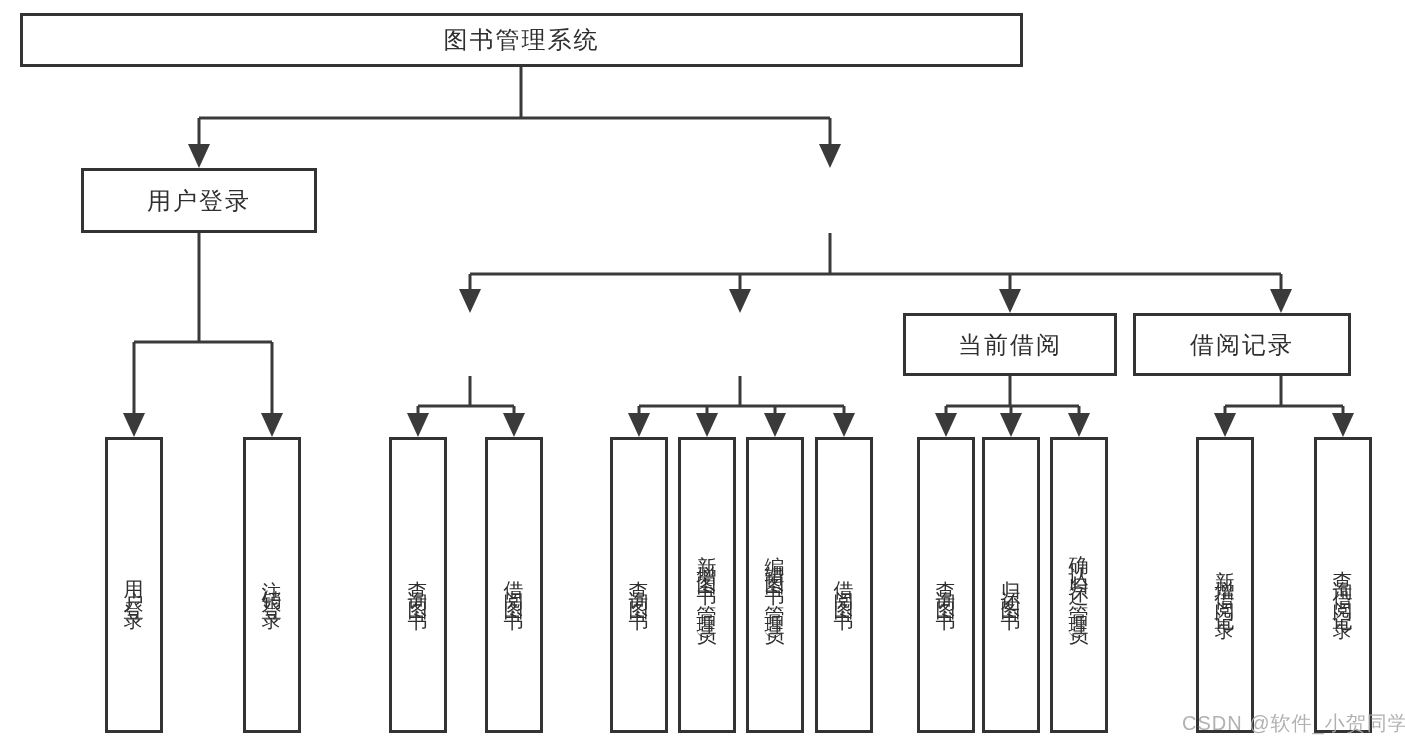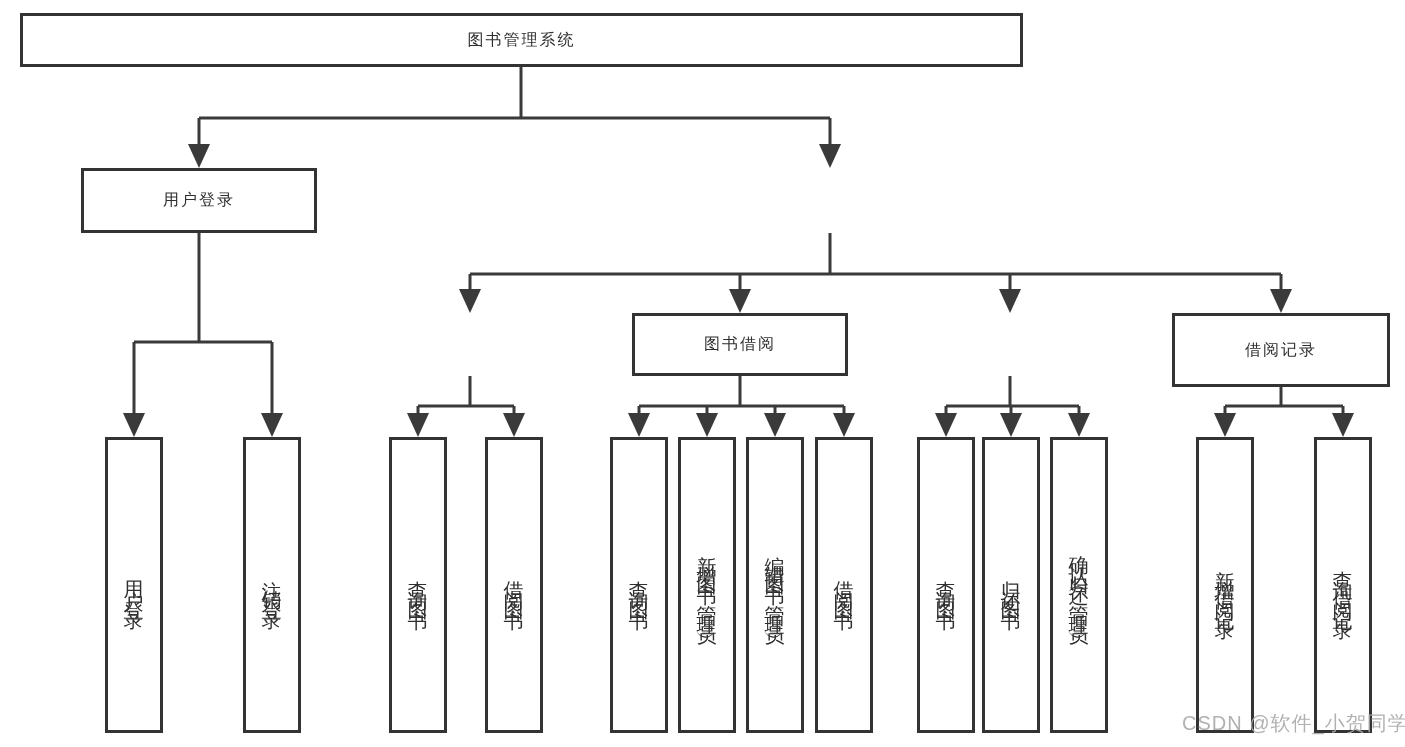--- a/index.html
+++ b/index.html
@@ -11,21 +11,21 @@
   .canvas{position:relative;width:1405px;height:747px;background:var(--background);overflow:hidden;}
   .wires{position:absolute;left:0;top:0;}
   .wire{fill:none;stroke:var(--line);stroke-width:3;}
   .heads polygon{fill:var(--line);stroke:none;}
   .hbox,.vbox{
     position:absolute;box-sizing:border-box;
     background:var(--box-fill);border:3px solid var(--box-border);
     display:flex;align-items:center;justify-content:center;
   }
   .hbox .lbl{
-    font-size:16px;letter-spacing:2px;color:var(--text);white-space:nowrap;
+    font-size:24px;letter-spacing:2px;color:var(--text);white-space:nowrap;
   }
   .vbox{top:437px;width:58px;height:296px;}
   .vbox .lbl{
     writing-mode:vertical-rl;text-orientation:mixed;
     font-size:20px;letter-spacing:10px;color:var(--text);
     line-height:1;white-space:nowrap;
   }
   .watermark{
     position:absolute;left:1182px;top:710px;
     font-size:20px;color:var(--watermark);letter-spacing:1px;
@@ -70,24 +70,24 @@
   </svg>
 
   <div class="hbox" style="left:20px;top:13px;width:1003px;height:54px">
     <span class="lbl">图书管理系统</span>
   </div>
 
   <div class="hbox" style="left:81px;top:168px;width:236px;height:65px">
     <span class="lbl">用户登录</span>
   </div>
 
-  <div class="hbox" style="left:632px;top:313px;width:216px;height:63px">
-    <span class="lbl">图书借阅</span>
+  <div class="hbox" style="left:903px;top:313px;width:214px;height:63px">
+    <span class="lbl">当前借阅</span>
   </div>
-  <div class="hbox" style="left:1172px;top:313px;width:218px;height:74px">
+  <div class="hbox" style="left:1133px;top:313px;width:218px;height:63px">
     <span class="lbl">借阅记录</span>
   </div>
 
   <div class="vbox" style="left:105px">
     <span class="lbl">用户登录</span>
   </div>
   <div class="vbox" style="left:243px">
     <span class="lbl">注销登录</span>
   </div>
 

